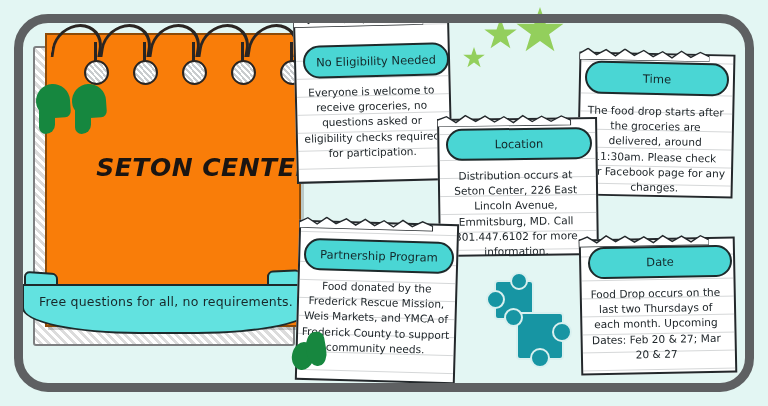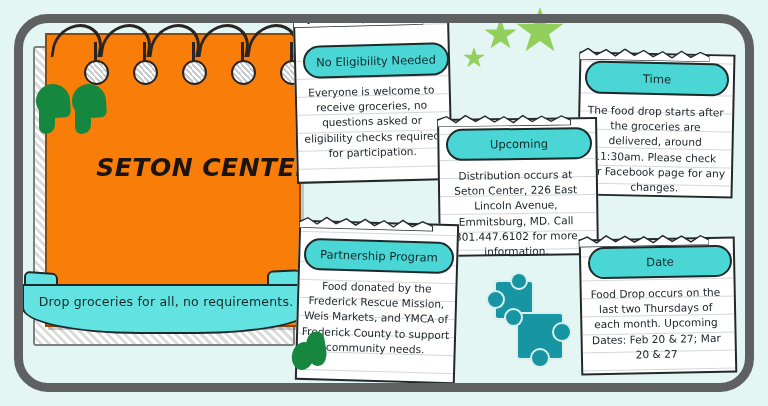--- a/index.html
+++ b/index.html
@@ -154,21 +154,21 @@
     <div class="quote-tail" style="left:39px;top:30px;"></div>
   </div>
 
   <div class="pad-title">
     <div>SETON CENTER</div>
   </div>
 
   <div class="ribbon-tab left"></div>
   <div class="ribbon-tab right"></div>
   <div class="ribbon"></div>
-  <div class="ribbon-text">Drop groceries for all, no requirements.</div>
+  <div class="ribbon-text">Free questions for all, no requirements.</div>
 
   <div class="note" style="left:295px;top:18px;width:152px;height:160px;transform:rotate(-1.4deg);">
     <div class="lines"></div>
     <svg class="torn" style="top:-6px;" viewBox="0 0 152 14" preserveAspectRatio="none">
       <polygon points="0,14 0,6 9,2 18,9 28,1 38,8 49,2 60,9 71,3 82,10 93,2 104,9 115,3 126,10 137,4 148,9 152,5 152,14" fill="#ffffff" stroke="#23282b" stroke-width="1.6"></polygon>
     </svg>
   </div>
   <div class="note-head" style="left:303px;top:44px;width:142px;height:29px;transform:rotate(-1.4deg);">
     <span>No Eligibility Needed</span>
   </div>
@@ -185,21 +185,21 @@
   </div>
   <div class="note-body" style="left:584px;top:104px;width:142px;transform:rotate(1.2deg);">The food drop starts after the groceries are delivered, around 11:30am. Please check our Facebook page for any changes.</div>
 
   <div class="note" style="left:438px;top:118px;width:156px;height:134px;transform:rotate(-0.8deg);">
     <div class="lines"></div>
     <svg class="torn" style="top:-6px;" viewBox="0 0 156 14" preserveAspectRatio="none">
       <polygon points="0,14 0,6 11,2 22,9 33,1 45,8 56,2 67,9 78,3 89,10 100,2 111,9 122,3 133,9 145,3 156,8 156,14" fill="#ffffff" stroke="#23282b" stroke-width="1.6"></polygon>
     </svg>
   </div>
   <div class="note-head" style="left:446px;top:128px;width:142px;height:28px;transform:rotate(-0.8deg);">
-    <span>Upcoming</span>
+    <span>Location</span>
   </div>
   <div class="note-body" style="left:443px;top:168px;width:146px;transform:rotate(-0.8deg);">Distribution occurs at Seton Center, 226 East Lincoln Avenue, Emmitsburg, MD. Call 301.447.6102 for more information.</div>
 
   <div class="note" style="left:297px;top:222px;width:156px;height:156px;transform:rotate(1.6deg);">
     <div class="lines"></div>
     <svg class="torn" style="top:-6px;" viewBox="0 0 156 14" preserveAspectRatio="none">
       <polygon points="0,14 0,7 10,2 21,9 32,1 43,8 55,2 66,9 77,2 88,9 99,3 110,10 121,2 132,9 144,3 156,8 156,14" fill="#ffffff" stroke="#23282b" stroke-width="1.6"></polygon>
     </svg>
   </div>
   <div class="note-head" style="left:304px;top:240px;width:146px;height:28px;transform:rotate(1.6deg);">

